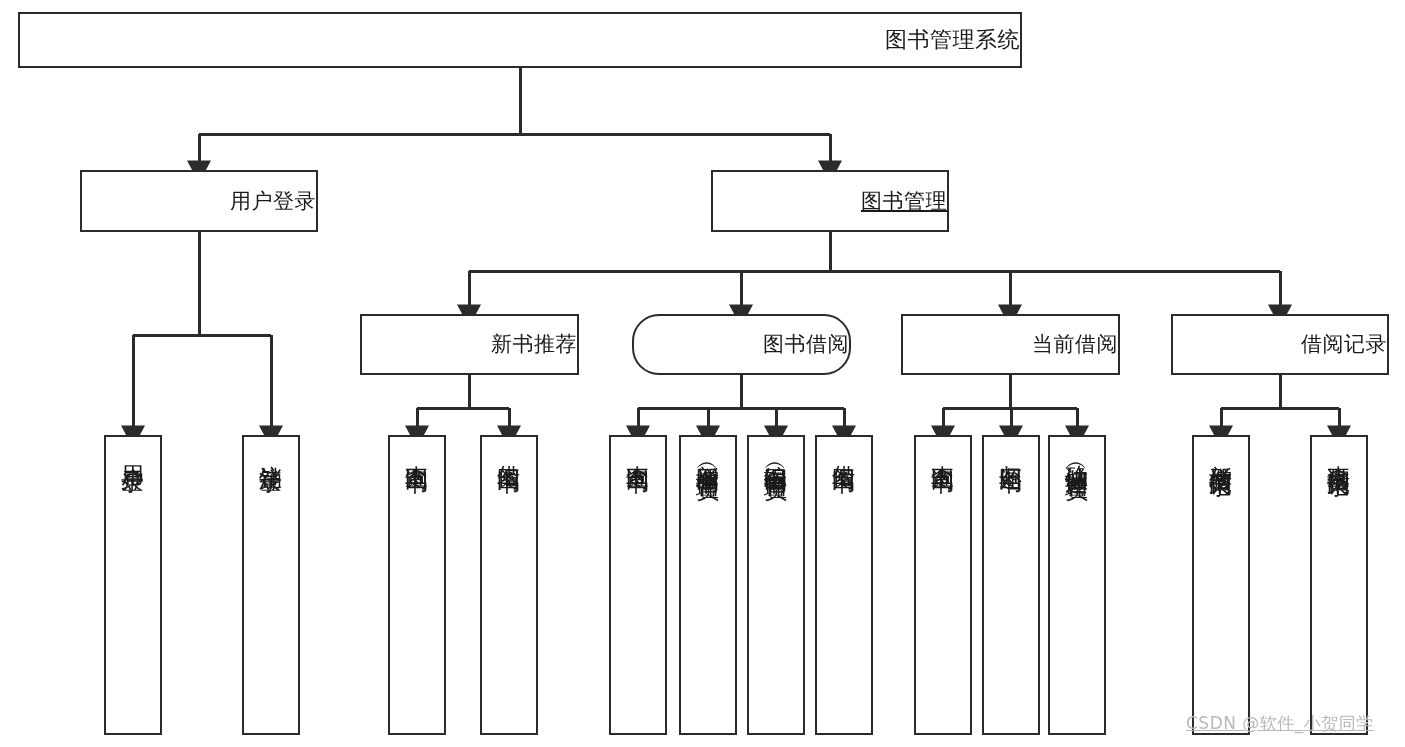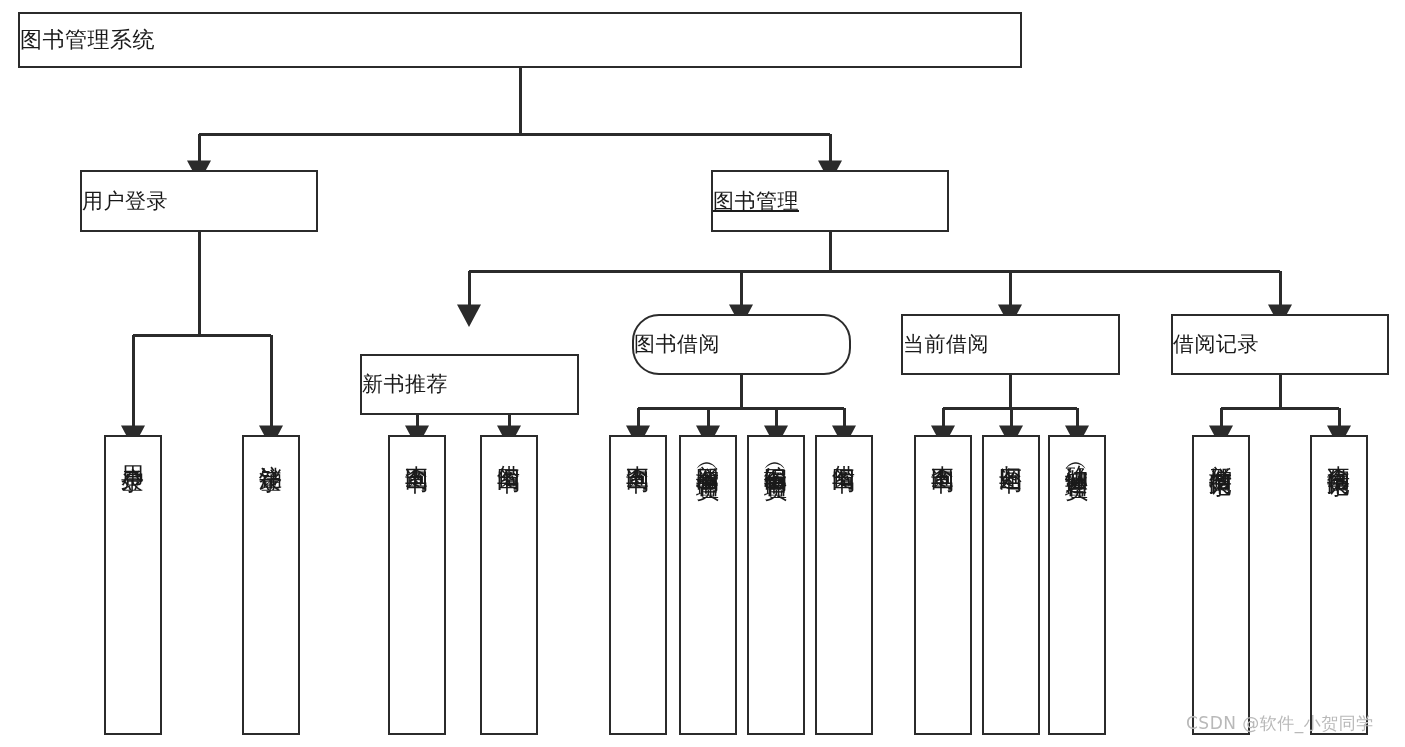--- a/index.html
+++ b/index.html
@@ -9,21 +9,21 @@
   }
   #stage{position:relative;width:1405px;height:747px;background:#ffffff;}
   #wires{position:absolute;left:0;top:0;width:1405px;height:747px;}
   .node{
     position:absolute;
     box-sizing:border-box;
     background:#ffffff;
     border:2px solid #2b2b2b;
     display:flex;
     align-items:center;
-    justify-content:flex-start;
+    justify-content:flex-end;
     color:#1a1a1a;
   }
   .node .lbl{
     display:block;
     text-align:center;
     line-height:1.15;
     white-space:nowrap;
   }
   .node.horiz .lbl{
     font-size:21px;
@@ -43,20 +43,21 @@
   }
   #title-node .lbl{font-size:22px;}
   #watermark{
     position:absolute;
     left:1186px;top:712px;
     font-size:17px;
     color:#b9b9b9;
     white-space:nowrap;
     letter-spacing:0.5px;
     pointer-events:none;
+    text-decoration:underline;
   }
 </style>
 </head>
 <body>
 
 <div id="stage">
 
   <svg id="wires" viewBox="0 0 1405 747" width="1405" height="747" aria-hidden="true">
     <defs>
       <marker id="arrow" markerWidth="12" markerHeight="12" refX="1.2" refY="4" orient="auto" markerUnits="strokeWidth">
@@ -111,21 +112,21 @@
     <span class="lbl">图书管理系统</span>
   </div>
 
   <div class="node horiz" style="left: 80px; top: 170px; width: 238px; height: 62px;">
     <span class="lbl">用户登录</span>
   </div>
   <div class="node horiz" style="left: 711px; top: 170px; width: 238px; height: 62px; text-decoration: underline;">
     <span class="lbl">图书管理</span>
   </div>
 
-  <div class="node horiz" style="left: 360px; top: 314px; width: 219px; height: 61px; margin-top: 40px;">
+  <div class="node horiz" style="left: 360px; top: 314px; width: 219px; height: 61px;">
     <span class="lbl">新书推荐</span>
   </div>
   <div class="node horiz" style="left: 632px; top: 314px; width: 219px; height: 61px; border-radius: 27px;">
     <span class="lbl">图书借阅</span>
   </div>
   <div class="node horiz" style="left: 1171px; top: 314px; width: 218px; height: 61px;">
     <span class="lbl">借阅记录</span>
   </div>
   <div class="node horiz" style="left: 901px; top: 314px; width: 219px; height: 61px;">
     <span class="lbl">当前借阅</span>

